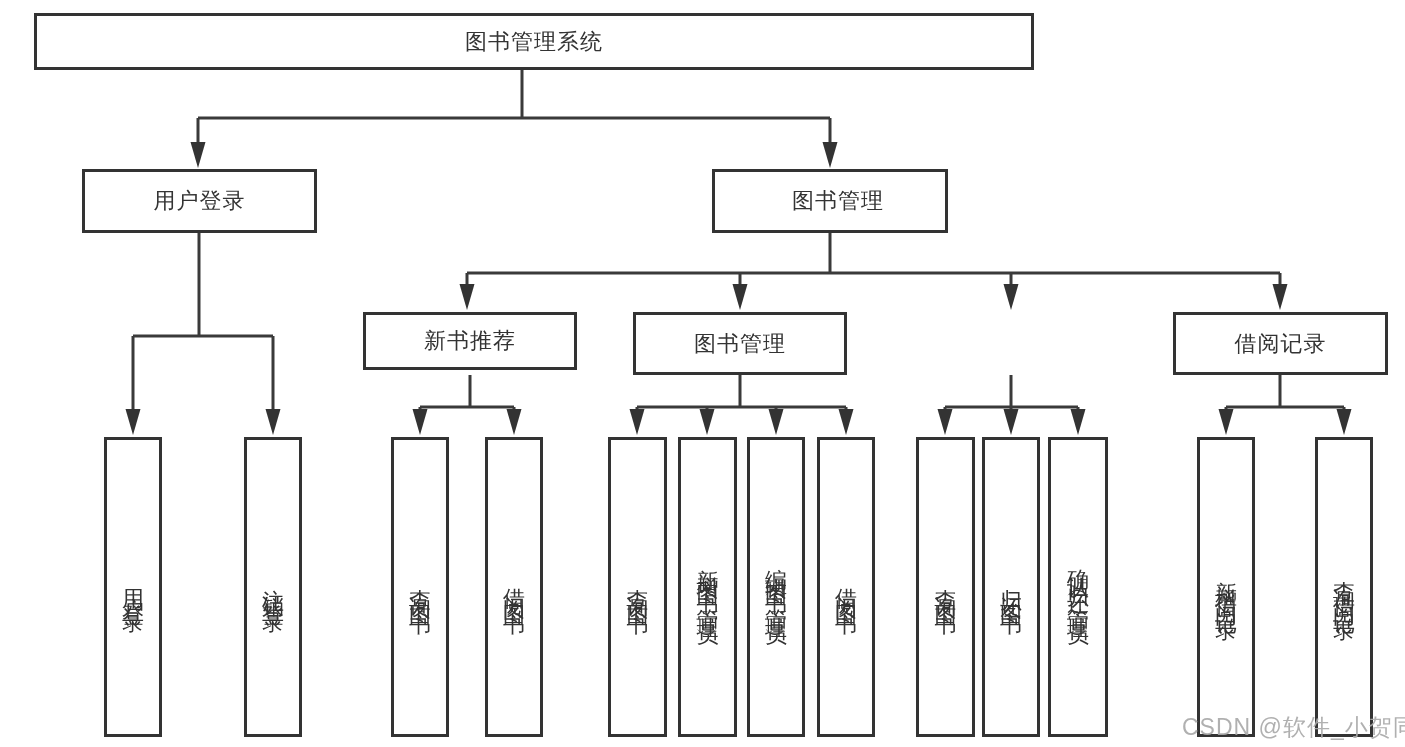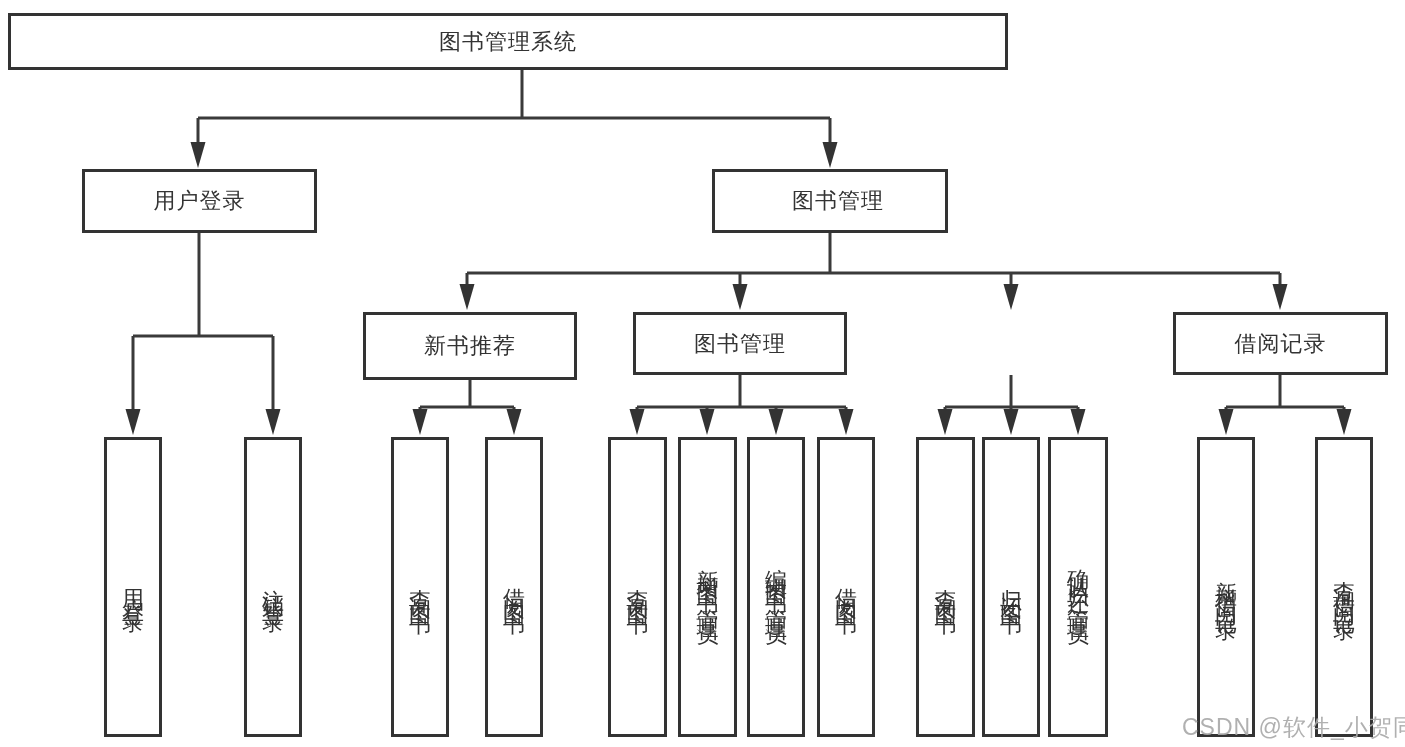--- a/index.html
+++ b/index.html
@@ -96,32 +96,32 @@
 
       <polygon points="937.5,409 952.5,409 945,435"></polygon>
       <polygon points="1003.5,409 1018.5,409 1011,435"></polygon>
       <polygon points="1070.5,409 1085.5,409 1078,435"></polygon>
 
       <polygon points="1218.5,409 1233.5,409 1226,435"></polygon>
       <polygon points="1336.5,409 1351.5,409 1344,435"></polygon>
     </g>
   </svg>
 
-  <div class="box" style="left:8px; top:13px; width:1000px; height:57px;">
+  <div class="box" style="left:34px; top:13px; width:1000px; height:57px;">
     <span class="h-label">图书管理系统</span>
   </div>
 
   <div class="box" style="left:82px; top:169px; width:235px; height:64px;">
     <span class="h-label">用户登录</span>
   </div>
   <div class="box" style="left:712px; top:169px; width:236px; height:64px;padding-left:16px;">
     <span class="h-label">图书管理</span>
   </div>
 
-  <div class="box" style="left:363px; top:312px; width:214px; height:68px;">
+  <div class="box" style="left:363px; top:312px; width:214px; height:58px;">
     <span class="h-label">新书推荐</span>
   </div>
   <div class="box" style="left:633px; top:312px; width:214px; height:63px;">
     <span class="h-label">图书管理</span>
   </div>
   <div class="box" style="left:1173px; top:312px; width:215px; height:63px;">
     <span class="h-label">借阅记录</span>
   </div>
 
   <div class="box" style="left:104px; top:437px; width:58px; height:300px;">

